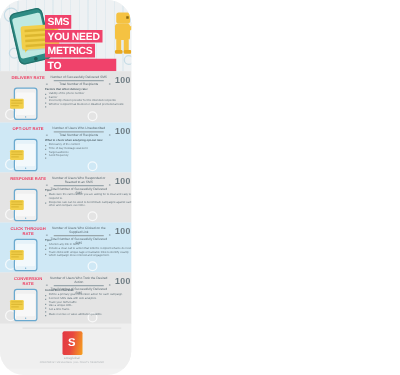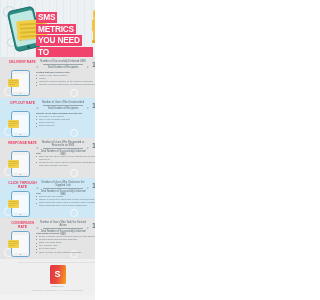--- a/index.html
+++ b/index.html
@@ -2,21 +2,21 @@
 <html><head>
 <meta charset="utf-8">
 <style>
   html,body{margin:0;padding:0;}
   body{
     width:115px;height:300px;overflow:hidden;
     background:#ffffff;
     font-family:"Liberation Sans",sans-serif;
     -webkit-font-smoothing:antialiased;
   }
-  .page{position:relative;width:95px;height:300px;overflow:hidden;background:#f2f2f2;}
+  .page{position:relative;width:105px;height:300px;overflow:hidden;background:#f2f2f2;border-radius:19px;}
 
   
   .header{position:relative;width:115px;height:57px;background:#eef1f3;overflow:hidden;}
   .hdr-bg-lines{position:absolute;inset:0;
     background:
       repeating-linear-gradient(90deg, rgba(168,205,220,.35) 0 1px, transparent 1px 7px);
     opacity:.5;}
   .hdr-circle{position:absolute;border:1px solid rgba(150,195,215,.45);border-radius:50%;}
   .hc1{width:10px;height:10px;left:3px;top:6px;}
   .hc2{width:7px;height:7px;left:7px;top:38px;}
@@ -141,22 +141,22 @@
       <div class="char-body"></div>
       <div class="char-arm"></div>
       <div class="char-leg1"></div>
       <div class="char-leg2"></div>
       <div class="char-shoe" style="left:2px"></div>
       <div class="char-shoe" style="left:9px"></div>
     </div>
 
     <div class="title-box">
       <span class="title-line">SMS</span>
+      <span class="title-line">YOU NEED</span>
       <span class="title-line">METRICS</span>
-      <span class="title-line">YOU NEED</span>
       <span class="title-line">TO MEASURE</span>
     </div>
   </div>
 
   <div id="rows">
       <div class="row gray" style="height: 41px;">
         <div class="row-deco" style="width: 7px; height: 7px; left: 4px; top: 30px;"></div>
         <div class="row-deco" style="width: 6px; height: 6px; left: 70px; top: 32px;"></div>
         <div class="label">DELIVERY RATE</div>
         <div class="eq">=</div>

